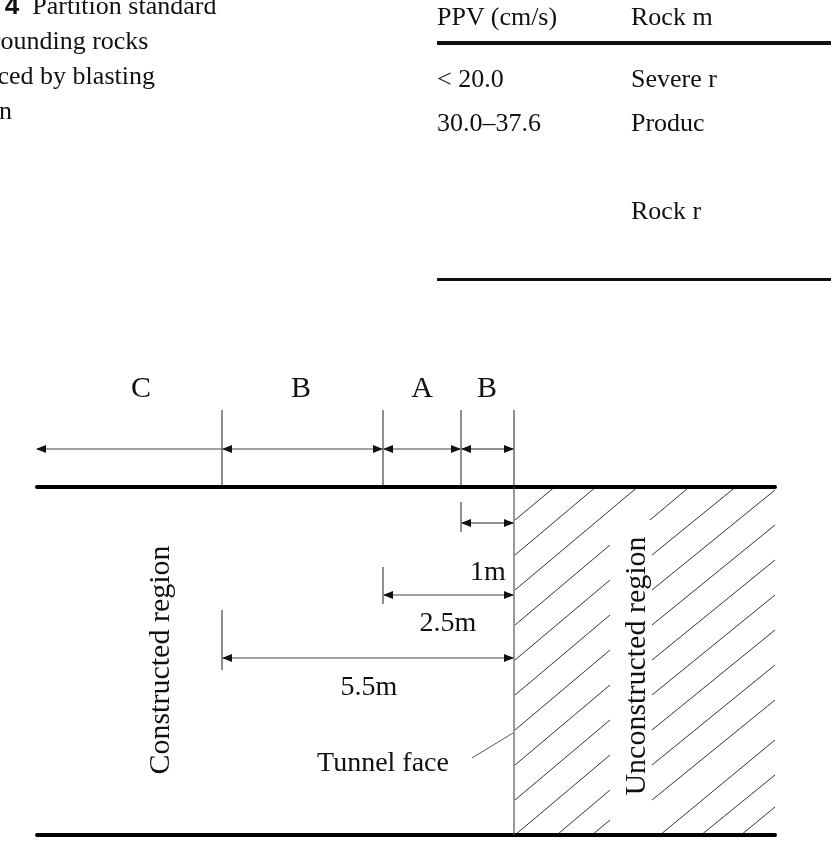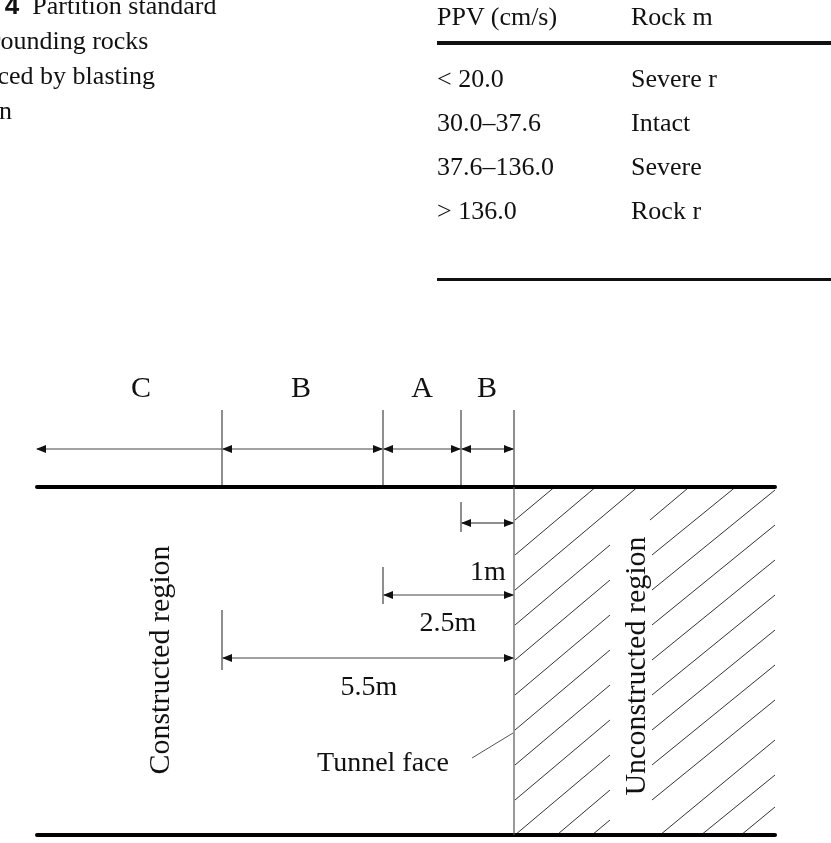--- a/index.html
+++ b/index.html
@@ -33,28 +33,25 @@
     <span class="c1">PPV (cm/s)</span>
     <span class="c2">Rock m</span>
   </div>
   <div class="rule-top"></div>
   <div class="row" style="top:67px">
     <span class="c1">&lt; 20.0</span>
     <span class="c2">Severe r</span>
   </div>
   <div class="row" style="top:111px">
     <span class="c1">30.0–37.6</span>
-    <span class="c2">Intact</span>
+    <span class="c2">Produc</span>
   </div>
   <div class="row" style="top:155px">
-    <span class="c1">37.6–136.0</span>
-    <span class="c2">Severe</span>
   </div>
   <div class="row" style="top:199px">
-    <span class="c1">&gt; 136.0</span>
     <span class="c2">Rock r</span>
   </div>
   <div class="rule-bot"></div>
 </div>
 
 <svg width="831" height="843" viewBox="0 0 831 843">
   <defs>
     <marker id="ah" markerWidth="10" markerHeight="8" refX="9" refY="4" orient="auto" markerUnits="userSpaceOnUse">
       <path d="M0,0 L10,4 L0,8 Z" fill="#111"></path>
     </marker>

